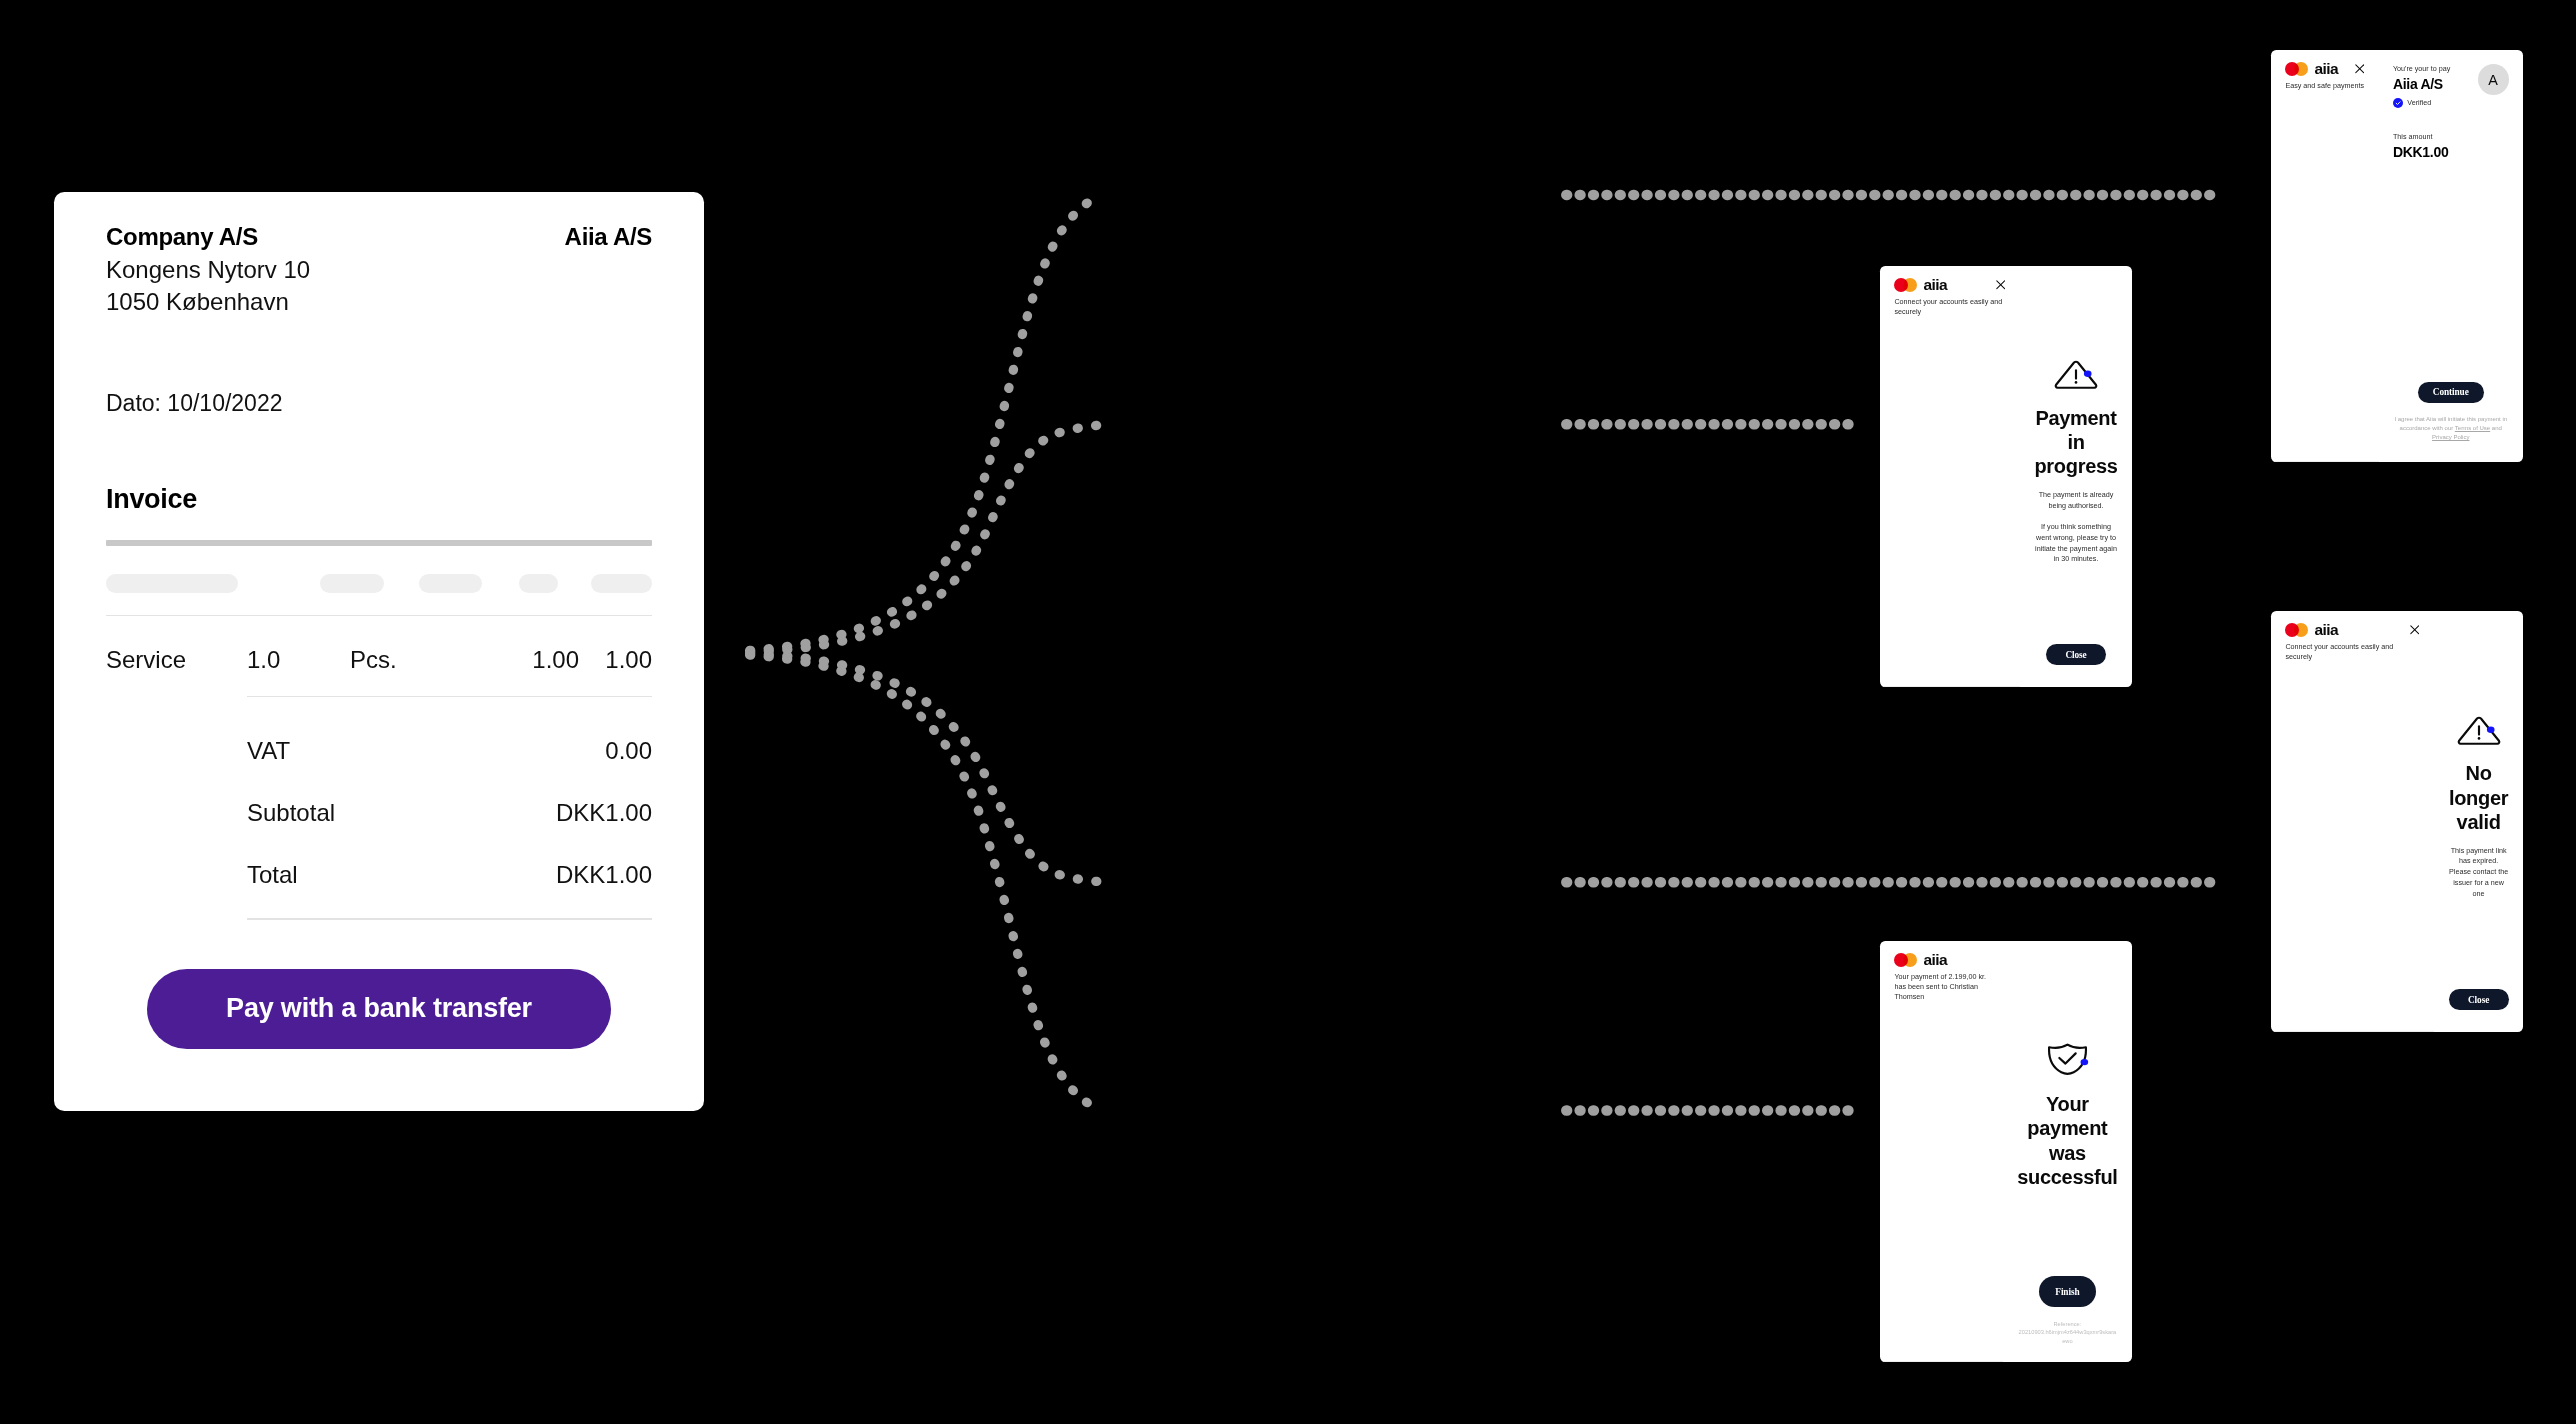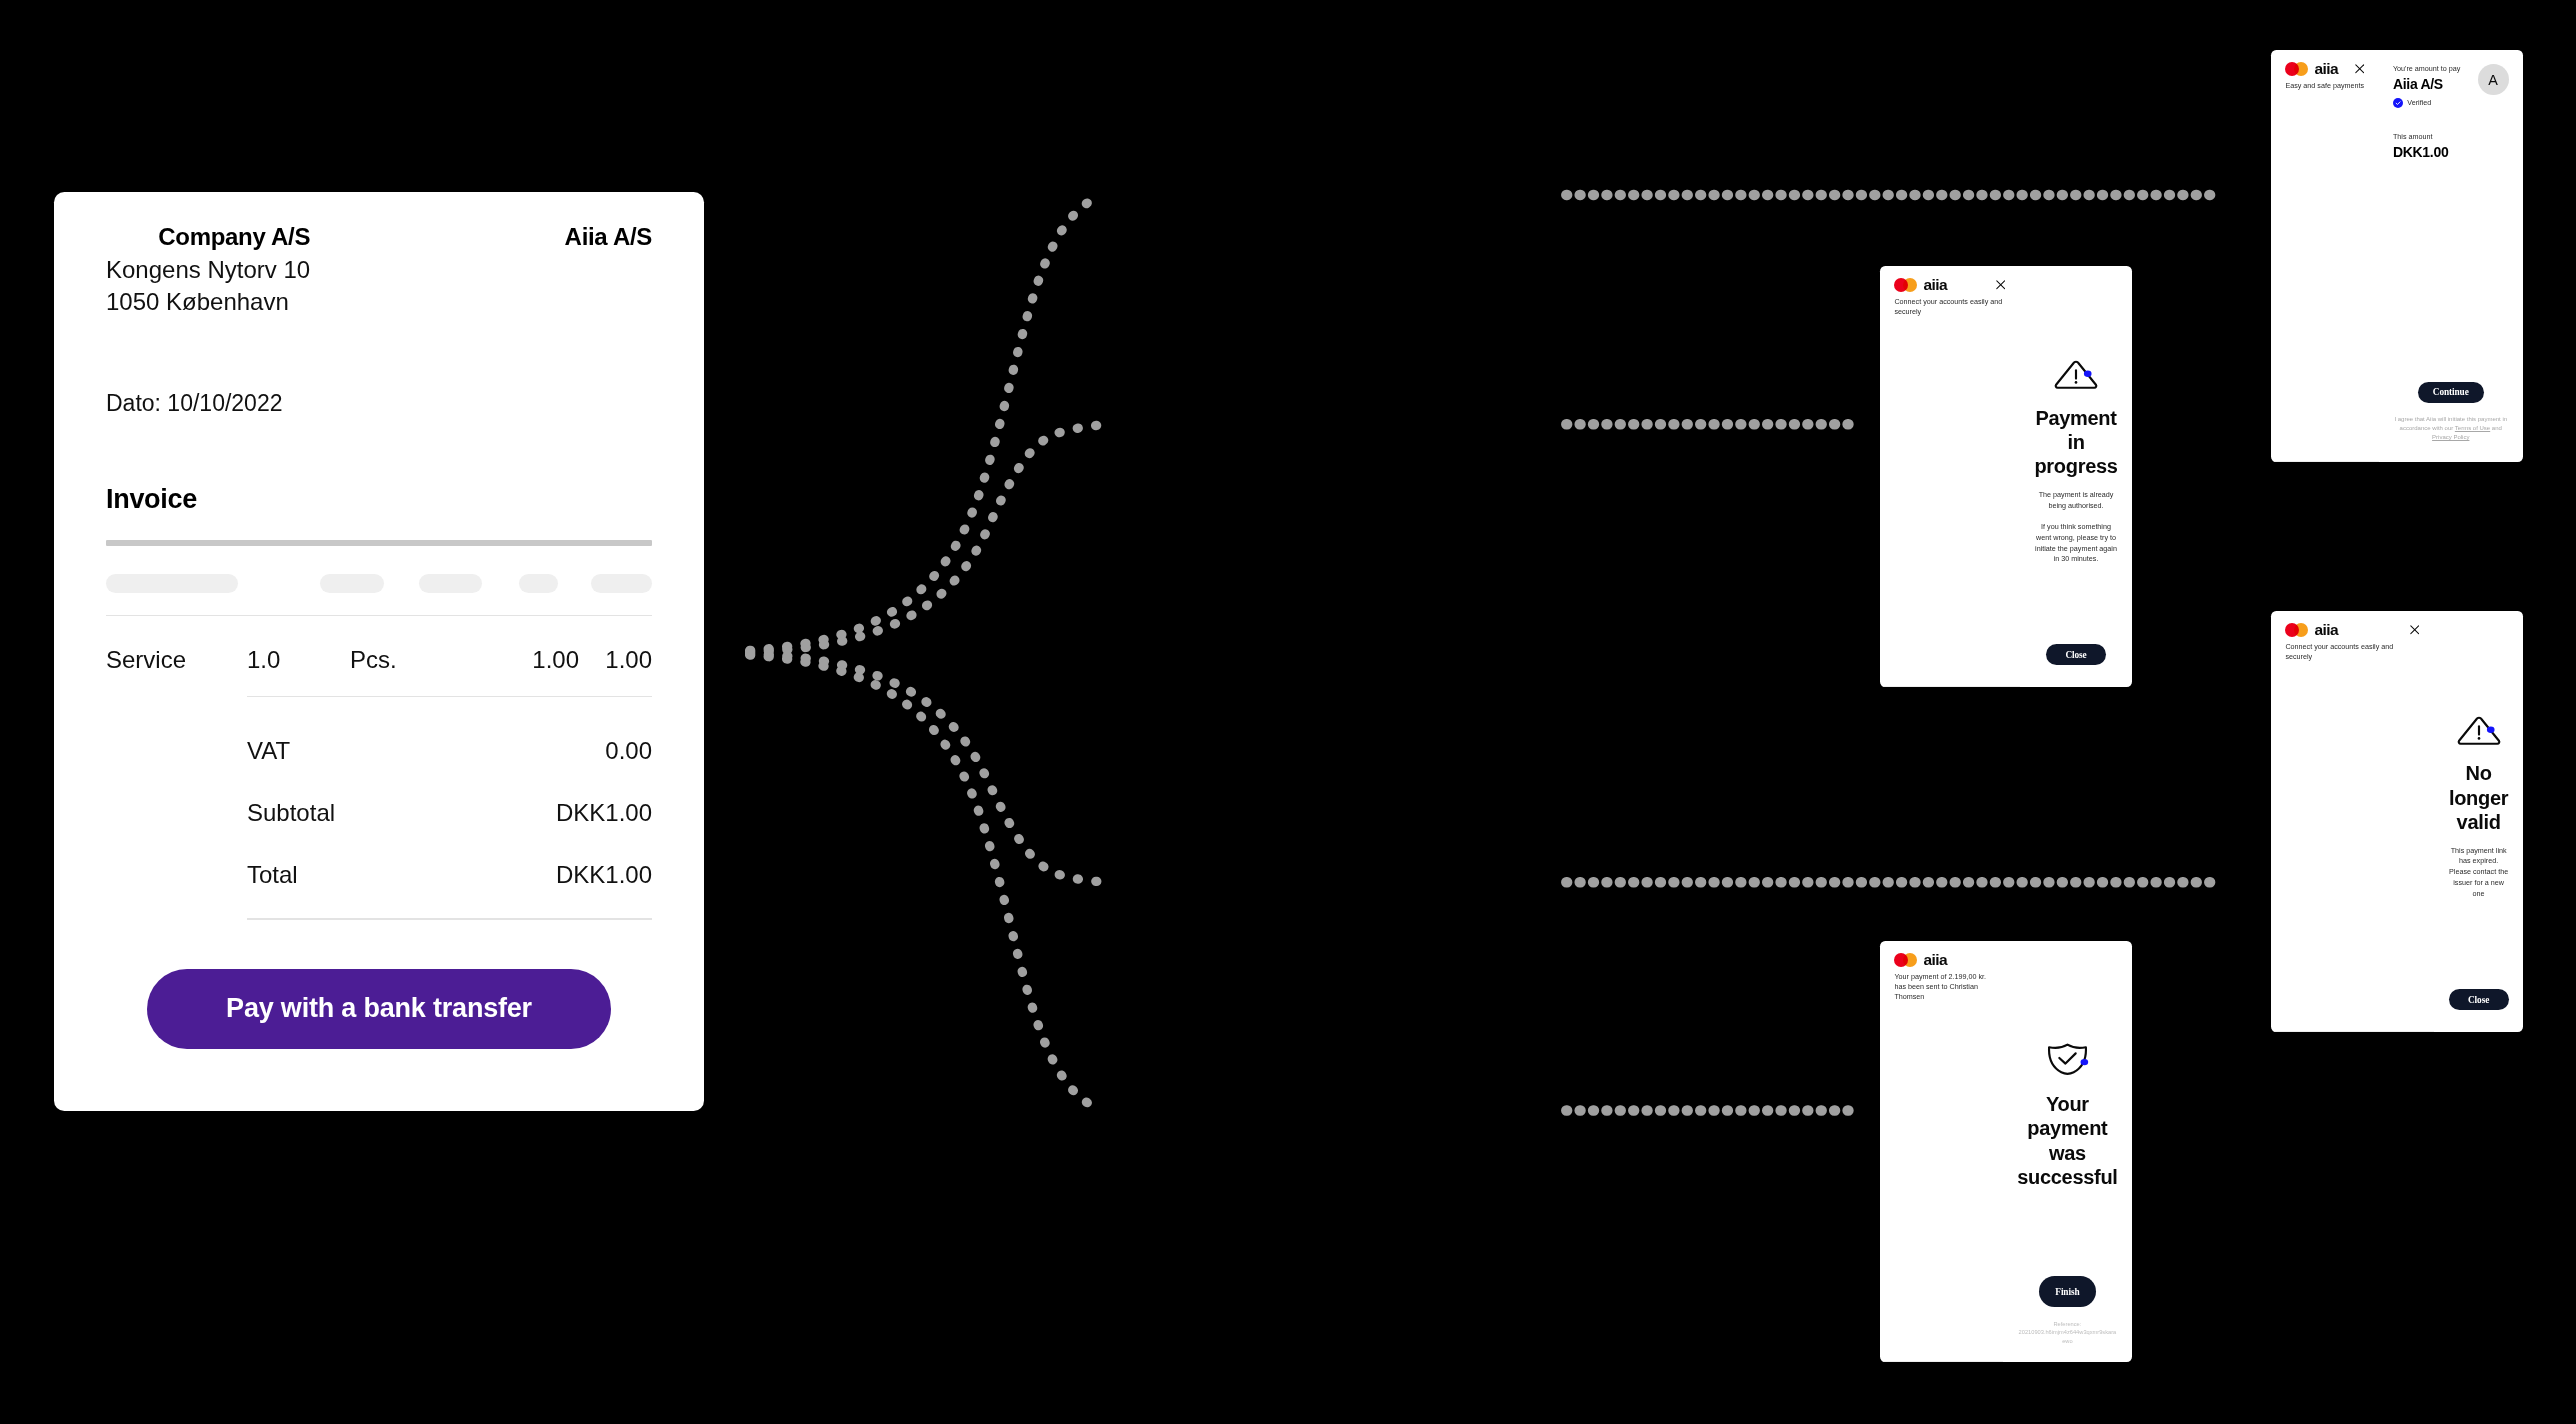--- a/index.html
+++ b/index.html
@@ -21,21 +21,21 @@
   
   .invoice-card {
     position: absolute;
     left: 54px; top: 192px;
     width: 650px; height: 919px;
     background: #ffffff;
     border-radius: 10.3px;
     padding: 31px 52px 0 52px;
   }
   .inv-head { display: flex; justify-content: space-between; align-items: flex-start; }
-  .inv-company { font-size: 24px; font-weight: 700; color: #000; letter-spacing: -0.3px; text-align: right; }
+  .inv-company { font-size: 24px; font-weight: 700; color: #000; letter-spacing: -0.3px; }
   .inv-addr { font-size: 24px; font-weight: 400; color: #111; line-height: 1.34; margin-top: 3.1px; }
   .inv-merchant { font-size: 24px; font-weight: 700; color: #000; letter-spacing: -0.3px; }
   .inv-date { font-size: 23px; color: #111; margin-top: 72px; }
   .inv-title { font-size: 27px; font-weight: 700; color: #000; margin-top: 67px; letter-spacing: -0.3px; }
   .inv-rule { height: 5.2px; background: #c8c8c8; border-radius: 1px; margin-top: 25px; width: 100%; }
   .skel-row { display: flex; margin-top: 28px; align-items: center; }
   .skel { background: #efefef; height: 19.6px; border-radius: 9.8px; }
   .tbl-line { height: 1.5px; background: #e3e3e3; margin-top: 21.6px; }
   .tbl-line.indent { margin-left: 141px; }
 
@@ -233,21 +233,21 @@
       <button class="ac-close">
         <svg viewBox="0 0 24 24" fill="none" stroke="#0a0a0a" stroke-width="1.8" stroke-linecap="round">
           <line x1="5" y1="5" x2="19" y2="19"></line>
             <line x1="19" y1="5" x2="5" y2="19"></line>
         </svg>
       </button>
     </div>
     <div class="ac-body">
       <div class="pay-top-row">
         <div>
-          <div class="pay-label">You're amount to pay</div>
+          <div class="pay-label">You're your to pay</div>
           <div class="pay-merchant">Aiia A/S</div>
           <div class="pay-verified">
             <span class="verif-badge">
               <svg viewBox="0 0 16 16" fill="none" stroke="#ffffff" stroke-width="2.4" stroke-linecap="round" stroke-linejoin="round">
                 <polyline points="3,8.4 6.4,11.6 13,4.8"></polyline>
               </svg>
             </span>
             <span class="verif-text">Verified</span>
           </div>
         </div>

